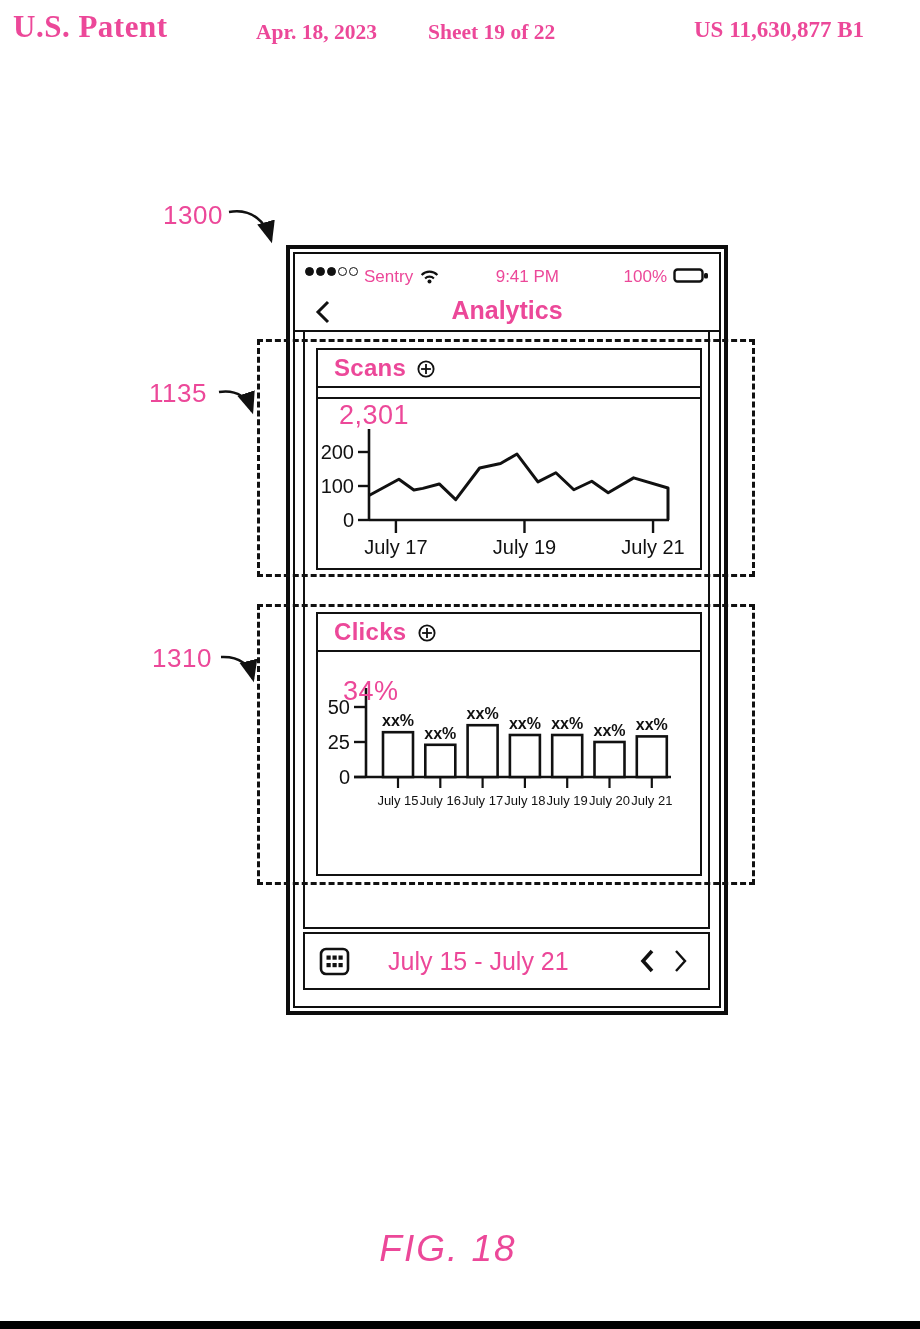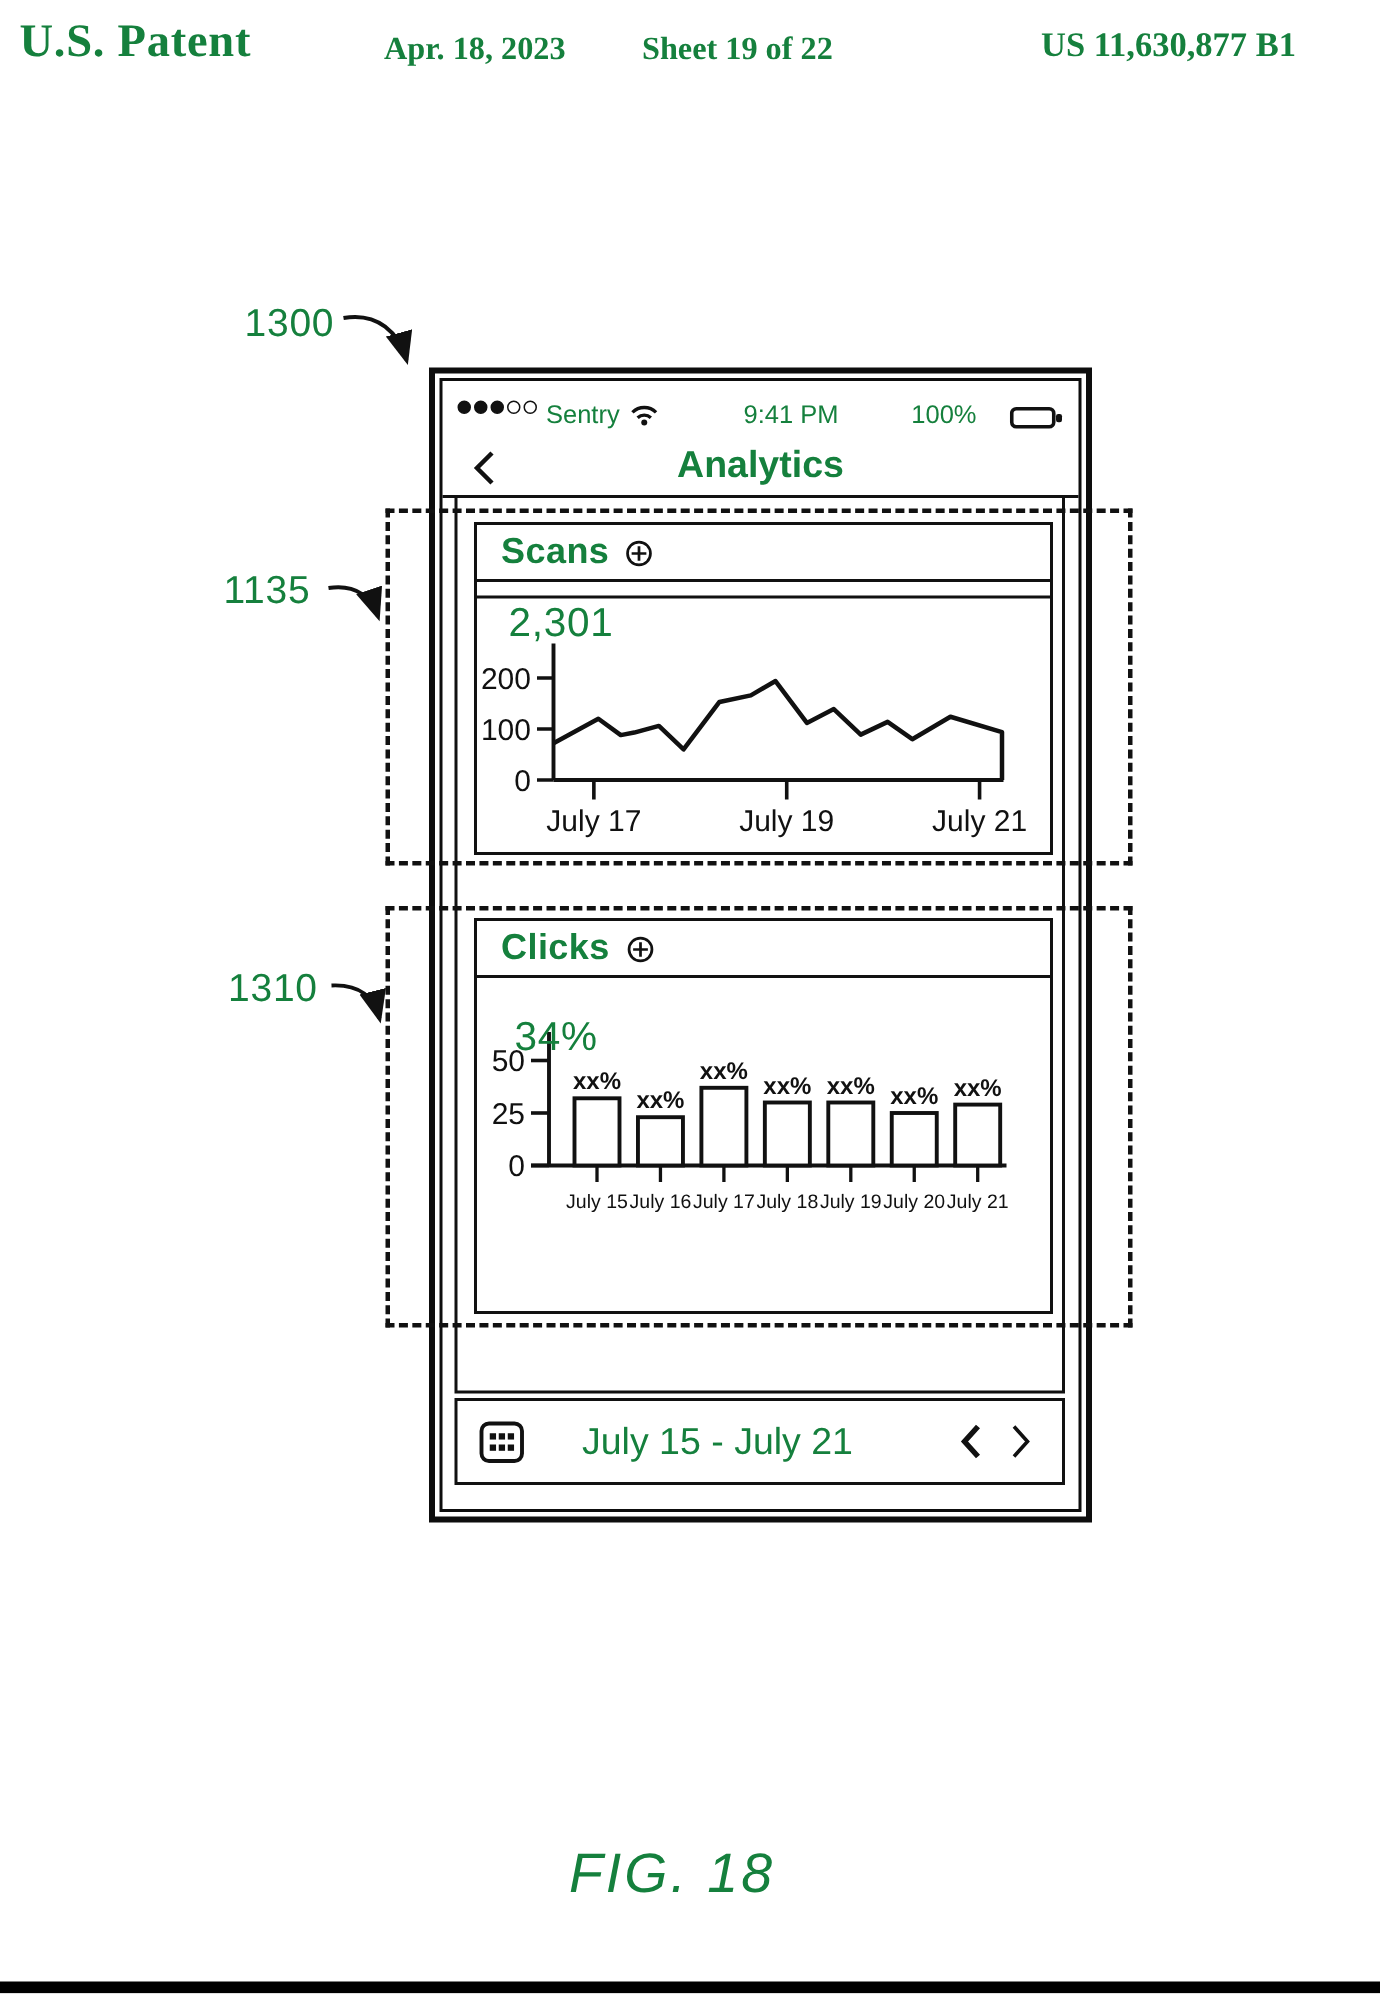--- a/index.html
+++ b/index.html
@@ -1,18 +1,18 @@
 <!DOCTYPE html>
 <html><head>
 <meta charset="utf-8">
 <style>
   html,body{margin:0;padding:0;background:#fff;}
   *{box-sizing:border-box;}
   .page{position:relative;width:920px;height:1329px;background:#fff;overflow:hidden;
-        font-family:"Liberation Sans",sans-serif;color:#15803d;}
+        font-family:"Liberation Sans",sans-serif;color:#ec4899;}
   
   .ph{position:absolute;font-family:"Liberation Serif",serif;font-weight:bold;white-space:nowrap;}
   .ph-title{left:13px;top:9px;font-size:31px;letter-spacing:.5px;}
   .ph-date{left:256px;top:20px;font-size:21.5px;}
   .ph-sheet{left:428px;top:20px;font-size:21.5px;}
   .ph-num{left:694px;top:17px;font-size:23px;}
   
   .ref{position:absolute;font-size:26px;letter-spacing:.5px;}
   .ref-1300{left:163px;top:200px;}
   .ref-1305{left:149px;top:378px;}
@@ -25,21 +25,21 @@
   
   .phone-outer{position:absolute;left:286px;top:245px;width:442px;height:770px;border:4px solid #0d0d0d;z-index:1;}
   .phone-inner{position:absolute;inset:3px;border:2.5px solid #0d0d0d;}
   
   .statusbar{position:absolute;left:10px;right:10px;top:8px;height:30px;display:flex;align-items:center;font-size:17px;}
   .sb-left{display:flex;align-items:flex-start;gap:6px;width:150px;}
   .dots{display:flex;align-items:center;gap:2px;}
   .dot{width:9px;height:9px;border-radius:50%;border:1.6px solid #111;display:inline-block;}
   .dot.filled{background:#111;}
   .sb-center{flex:1;text-align:right;}
-  .sb-right{display:flex;align-items:flex-end;gap:22px;justify-content:flex-end;width:150px;}
+  .sb-right{display:flex;align-items:flex-start;gap:6px;justify-content:flex-end;width:150px;}
   
   .nav{position:absolute;left:0;right:0;top:40px;height:38px;border-bottom:2.5px solid #111;}
   .back-btn{position:absolute;left:18px;top:5px;width:22px;height:26px;cursor:pointer;}
   .nav-title{position:absolute;left:0;right:0;top:2px;text-align:center;font-size:25px;font-weight:bold;}
   
   .content-rect{position:absolute;left:8px;top:76px;width:407px;height:599px;border:2.5px solid #111;}
   .card{position:absolute;left:21px;width:386px;border:2.5px solid #111;background:#fff;}
   .card-scans{top:94px;height:222px;}
   .card-clicks{top:358px;height:264px;}
   .card-head{height:38px;display:flex;align-items:center;gap:10px;padding-left:16px;border-bottom:2.5px solid #111;}

